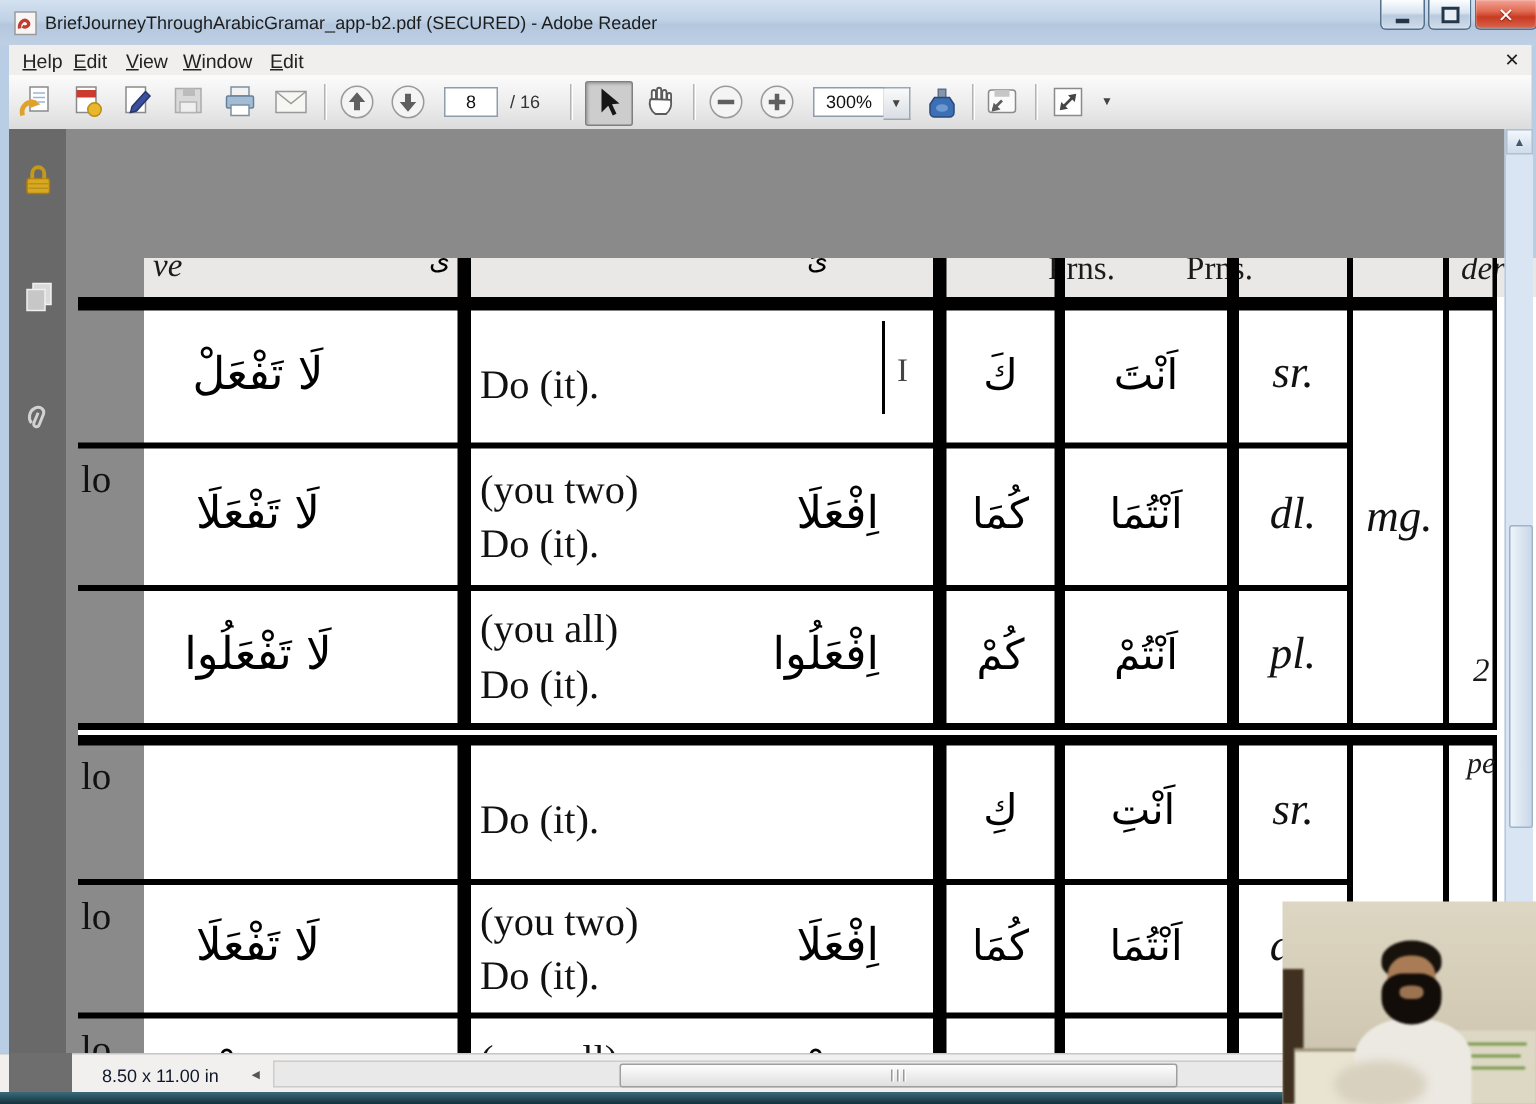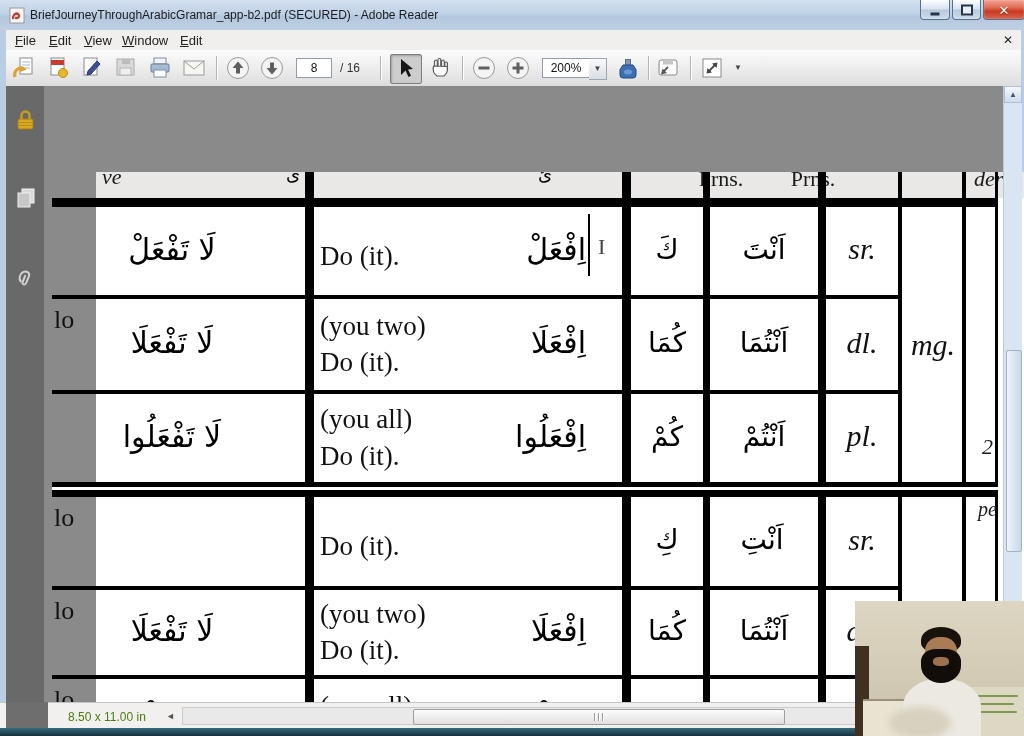--- a/index.html
+++ b/index.html
@@ -67,21 +67,21 @@
   .gen-lbl{left:900px;width:62px;text-align:center;font-style:italic;font-size:30px;color:#111;}
   .vcenter{display:flex;flex-direction:column;justify-content:center;}
 
   
   .vscroll{left:1003px;top:86px;width:18px;height:616px;background:#d9e5f2;border-left:1px solid #b9c8da;}
   .vs-btn{left:0;width:18px;height:17px;background:linear-gradient(180deg,#f2f7fc,#cfdcEA);
     border:1px solid #b0c0d2;box-sizing:border-box;text-align:center;font-size:8px;color:#44576b;line-height:16px;}
   .vs-thumb{left:2px;top:264px;width:14px;height:200px;background:linear-gradient(90deg,#eef4fa,#c8d7e8);
     border:1px solid #9fb4c9;border-radius:2px;}
   .statusbar{left:0;top:702px;width:1024px;height:26px;background:#f1f0ef;border-top:1px solid #c5c5c5;}
-  .status-text{left:68px;top:7px;font-size:12px;color:#4d7c0f;}
+  .status-text{left:68px;top:7px;font-size:12px;color:#0f172a;}
   .harrow{left:166px;top:8px;font-size:9px;color:#555;}
   .htrack{left:182px;top:4px;width:826px;height:18px;background:#e9e9e9;border:1px solid #cccccc;box-sizing:border-box;}
   .hthumb{left:230px;top:1px;width:370px;height:14px;background:linear-gradient(180deg,#fdfdfd,#dfdfdf);
     border:1px solid #9f9f9f;border-radius:2px;}
   .grip{position:absolute;top:3px;width:1px;height:8px;background:#9a9a9a;box-shadow:1px 0 0 #fff;}
 
   
   .webcam{left:855px;top:601px;width:169px;height:135px;overflow:hidden;z-index:50;
     background:linear-gradient(180deg,#ddd6c2 0%,#d2cab4 60%,#c4bca6 100%);}
   .cam-strip{left:0;top:45px;width:14px;height:90px;background:#3f3020;}
@@ -112,21 +112,21 @@
     </div>
     <div class="abs winbtn" style="left:952px;width:27px">
       <span class="glyph" style="width:8px;height:7px;border:2px solid #24364a;background:#e8eef6"></span>
     </div>
     <div class="abs winbtn btn-close" style="left:983px;width:40px">
       <span class="glyph close-x">✕</span>
     </div>
   </div>
 
   <div class="abs menubar">
-    <span class="abs menu-item" style="left:10px">File</span>
+    <span class="abs menu-item" style="left:10px">Help</span>
     <span class="abs menu-item" style="left:44px">Edit</span>
     <span class="abs menu-item" style="left:79px">View</span>
     <span class="abs menu-item" style="left:117px">Window</span>
     <span class="abs menu-item" style="left:175px">Edit</span>
     <span class="abs doc-close" style="left:1003px;top:3px">✕</span>
   </div>
 
   <div class="abs toolbar">
     <svg class="abs tool-ic" style="left:12px">
       <rect x="8" y="2" width="12" height="16" fill="#fff" stroke="#8a8a8a"></rect>
@@ -191,21 +191,21 @@
 
     <svg class="abs tool-ic" style="left:472px">
       <circle cx="12" cy="12" r="10.5" fill="#f4f4f4" stroke="#9a9a9a"></circle>
       <rect x="6.5" y="10.5" width="11" height="3" fill="#5f5f5f"></rect>
     </svg>
     <svg class="abs tool-ic" style="left:506px">
       <circle cx="12" cy="12" r="10.5" fill="#f4f4f4" stroke="#9a9a9a"></circle>
       <rect x="6.5" y="10.5" width="11" height="3" fill="#5f5f5f"></rect>
       <rect x="10.5" y="6.5" width="3" height="11" fill="#5f5f5f"></rect>
     </svg>
-    <div class="abs zoom-box" style="left:542px">200%</div>
+    <div class="abs zoom-box" style="left:542px">300%</div>
     <div class="abs dd-btn" style="left:589px">
       <span>▼</span>
     </div>
     <svg class="abs tool-ic" style="left:616px">
       <rect x="9.5" y="3.5" width="5" height="6" fill="#8496ac" stroke="#5d6f85"></rect>
       <path d="M7 9 h10 l3 4.5 v5.5 a3 3 0 0 1 -3 3 h-10 a3 3 0 0 1 -3 -3 v-5.5 z" fill="#3d6fb4" stroke="#27497c"></path>
       <ellipse cx="12" cy="16" rx="4" ry="2.5" fill="#6b9ad2"></ellipse>
     </svg>
     <div class="abs tsep" style="left:648px"></div>
 
@@ -277,21 +277,20 @@
     <div class="abs hline" style="left:8px;top:304px;width:846px;height:4px"></div>
     <div class="abs gsep" style="left:8px"></div>
     <div class="abs hline" style="left:8px;top:500px;width:846px;height:4px"></div>
     <div class="abs hline" style="left:8px;top:589px;width:846px;height:4px"></div>
 
     <div class="abs cell-ar colA-ar vcenter" style="left:8px;top:121px;height:84px">لَا تَفْعَلْ</div>
     <div class="abs serif trans vcenter" style="top:131px;height:78px;left:276px">
       <div></div>
       <div>Do (it).</div>
     </div>
-    <div class="abs cell-ar cmd vcenter" style="left:270px;top:121px;height:84px">اِفْعَلْ</div>
     <div class="abs" style="left:544px;top:128px;width:2px;height:62px;background:#000"></div>
     <span class="abs serif" style="left:554px;top:148px;font-size:22px;color:#444">I</span>
     <div class="abs cell-ar ccell vcenter" style="left:587px;top:121px;width:72px;height:84px;font-size:28px">كَ</div>
     <div class="abs cell-ar ccell vcenter" style="left:666px;top:121px;width:108px;height:84px;font-size:28px">اَنْتَ</div>
     <div class="abs serif num-lbl vcenter" style="left:782px;top:121px;height:84px">sr.</div>
 
     <span class="abs serif edge-frag" style="left:10px;top:219px">lo</span>
     <div class="abs cell-ar colA-ar vcenter" style="left:8px;top:213px;height:87px">لَا تَفْعَلَا</div>
     <div class="abs serif trans vcenter" style="top:216px;height:84px;left:276px">
       <div>(you two)</div>

